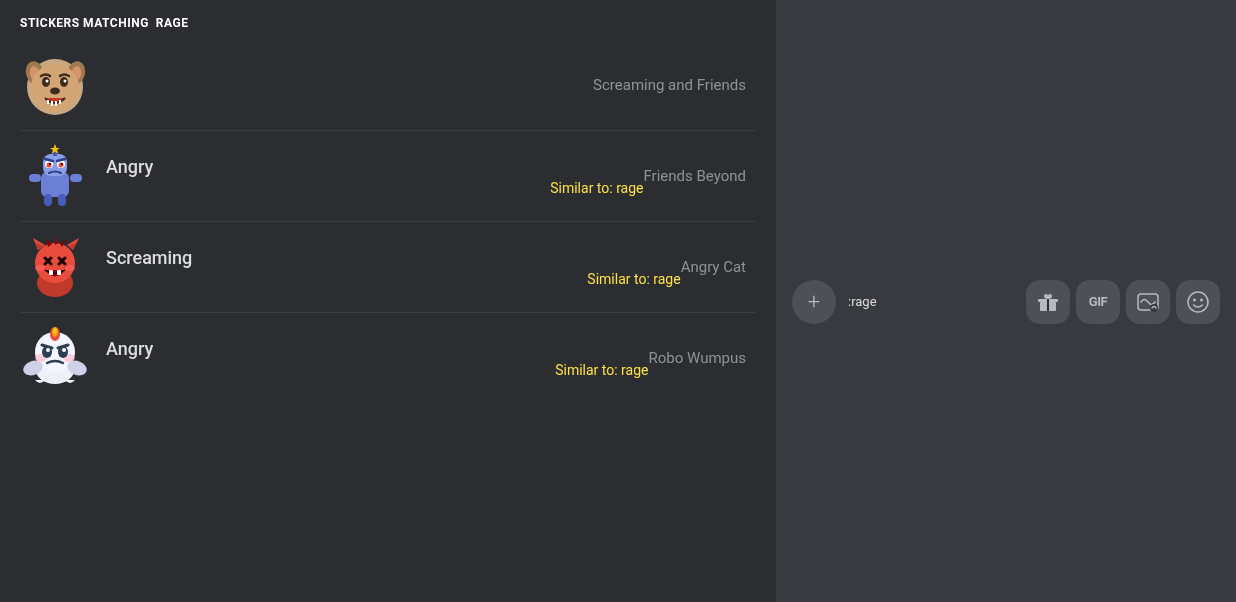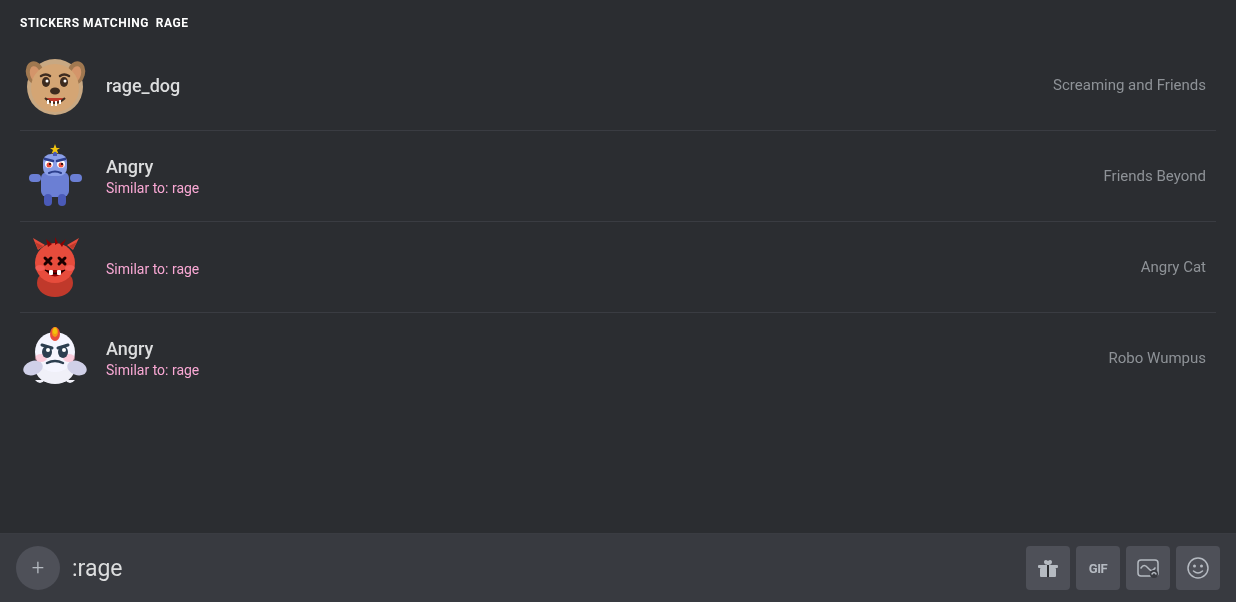--- a/index.html
+++ b/index.html
@@ -10,21 +10,21 @@
       background: #2b2d31;
       font-family: -apple-system, BlinkMacSystemFont, 'Segoe UI', Roboto, sans-serif;
       color: #dcddde;
       overflow: hidden;
     }
 
     .sticker-panel {
       width: 100%;
       height: 100%;
       display: flex;
-      flex-direction: column;
+      flex-direction: row;
     }
 
     .sticker-list-area {
       flex: 1;
       background: #2b2d31;
       overflow: hidden;
     }
 
     .section-header {
       padding: 16px 20px 10px 20px;
@@ -67,22 +67,23 @@
     }
 
     .sticker-name {
       font-size: 18px;
       font-weight: 500;
       color: #dcddde;
     }
 
     .sticker-similar {
       font-size: 14px;
-      color: #f9a8d4;
+      color: #fde047;
       margin-top: 3px;
+      text-align: right;
     }
 
     .sticker-pack {
       font-size: 15px;
       color: #8e9297;
       margin-left: auto;
       padding-right: 10px;
     }
 
     .divider {
@@ -116,34 +117,34 @@
       font-weight: 300;
       line-height: 1;
     }
 
     .chat-input {
       flex: 1;
       background: transparent;
       border: none;
       outline: none;
       color: #dcddde;
-      font-size: 23px;
+      font-size: 13px;
       font-family: inherit;
     }
 
     .chat-actions {
       display: flex;
       align-items: center;
       gap: 6px;
     }
 
     .action-btn {
       width: 44px;
       height: 44px;
-      border-radius: 4px;
+      border-radius: 14px;
       background: #4e5058;
       display: flex;
       align-items: center;
       justify-content: center;
       cursor: pointer;
       color: #b5bac1;
       font-size: 18px;
       flex-shrink: 0;
     }
 
@@ -187,23 +188,20 @@
 
           <path d="M18 23 Q23 20 27 23" stroke="#3d2b1f" stroke-width="2.5" fill="none" stroke-linecap="round"></path>
           <path d="M37 23 Q41 20 46 23" stroke="#3d2b1f" stroke-width="2.5" fill="none" stroke-linecap="round"></path>
 
           <ellipse cx="32" cy="38" rx="5" ry="3.5" fill="#3d2b1f"></ellipse>
 
           <path d="M22 45 Q32 55 42 45" stroke="#3d2b1f" stroke-width="2" fill="#c0392b"></path>
 
           <path d="M25 47 L25 51 M29 48 L29 53 M33 48 L33 53 M37 47 L37 51" stroke="white" stroke-width="2"></path>
         </svg>
-      </div>
-      <div class="sticker-info">
-        <div class="sticker-name">rage_dog</div>
       </div>
       <div class="sticker-pack">Screaming and Friends</div>
     </div>
 
     <div class="divider"></div>
 
     <div class="sticker-item">
       <div class="sticker-thumbnail">
         <svg class="angry-robot-svg" viewBox="0 0 65 65" xmlns="http://www.w3.org/2000/svg">
 
@@ -269,20 +267,21 @@
           <path d="M22 35 Q32 42 42 35" stroke="#1a0000" stroke-width="1.5" fill="none"></path>
 
           <rect x="26" y="35" width="4" height="5" rx="1" fill="white"></rect>
           <rect x="34" y="35" width="4" height="5" rx="1" fill="white"></rect>
 
           <ellipse cx="17" cy="33" rx="5" ry="3" fill="#ff6b6b" opacity="0.5"></ellipse>
           <ellipse cx="47" cy="33" rx="5" ry="3" fill="#ff6b6b" opacity="0.5"></ellipse>
         </svg>
       </div>
       <div class="sticker-info">
+        <div class="sticker-name">Screaming</div>
         <div class="sticker-similar">Similar to: rage</div>
       </div>
       <div class="sticker-pack">Angry Cat</div>
     </div>
 
     <div class="divider"></div>
 
     <div class="sticker-item">
       <div class="sticker-thumbnail">
         <svg class="angry-ghost-svg" viewBox="0 0 65 65" xmlns="http://www.w3.org/2000/svg">

